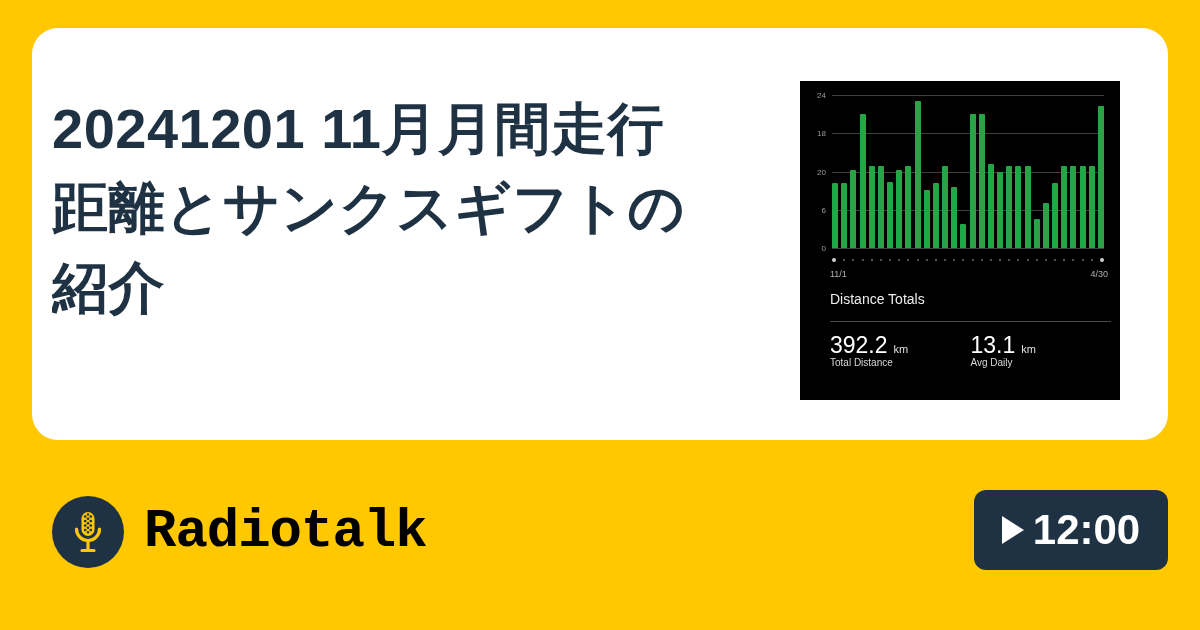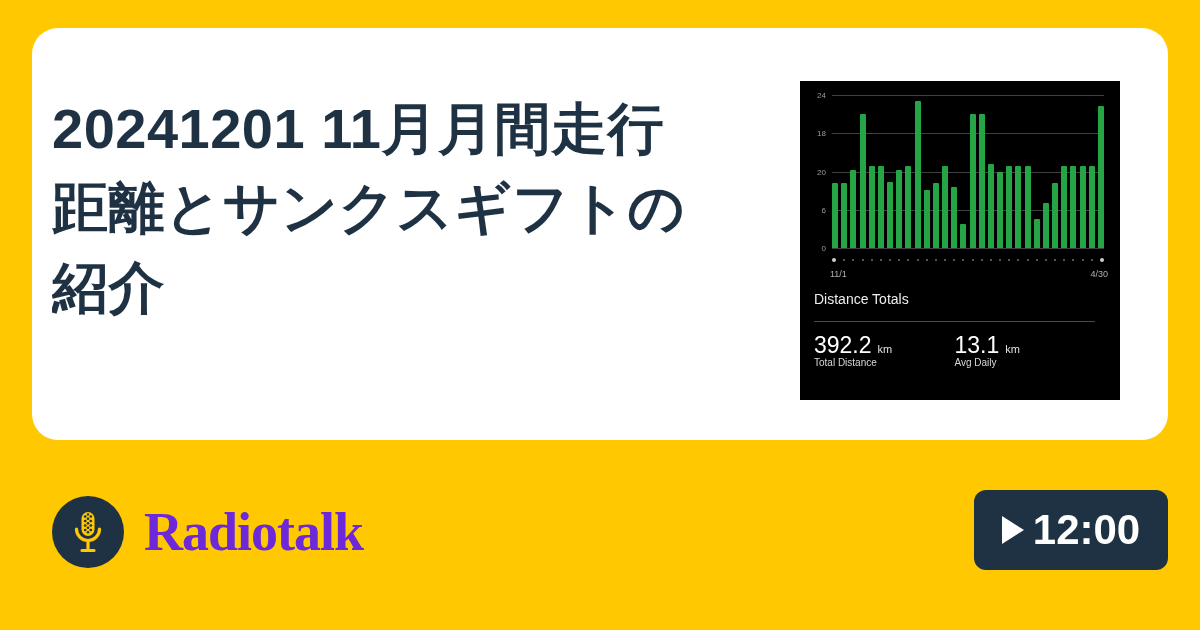--- a/index.html
+++ b/index.html
@@ -150,21 +150,21 @@
     justify-content: space-between;
     color: #b0b0b0;
     font-size: 9px;
     font-family: "Liberation Sans", sans-serif;
     gap: 40px;
   }
 
   
   .totals {
     position: absolute;
-    left: 0;
+    left: 16px;
     top: 210px;
     width: 309px;
     padding: 0 14px;
     box-sizing: border-box;
   }
   .totals-heading {
     color: #EDEDED;
     font-size: 14px;
     font-family: "Liberation Sans", sans-serif;
     margin-bottom: 14px;
@@ -222,24 +222,24 @@
   .brand-badge {
     width: 72px;
     height: 72px;
     border-radius: 50%;
     background: #1F3243;
     display: flex;
     align-items: center;
     justify-content: center;
   }
   .brand-name {
-    font-family: Liberation Serif, serif;
+    font-family: Liberation Mono, monospace;
     font-size: 54px;
     font-weight: bold;
-    color: #6d28d9;
+    color: #000000;
     letter-spacing: -1px;
     line-height: 1;
   }
   .duration {
     position: absolute;
     right: 32px;
     top: 50px;
     min-width: 194px;
     height: 80px;
     background: #1F3243;

